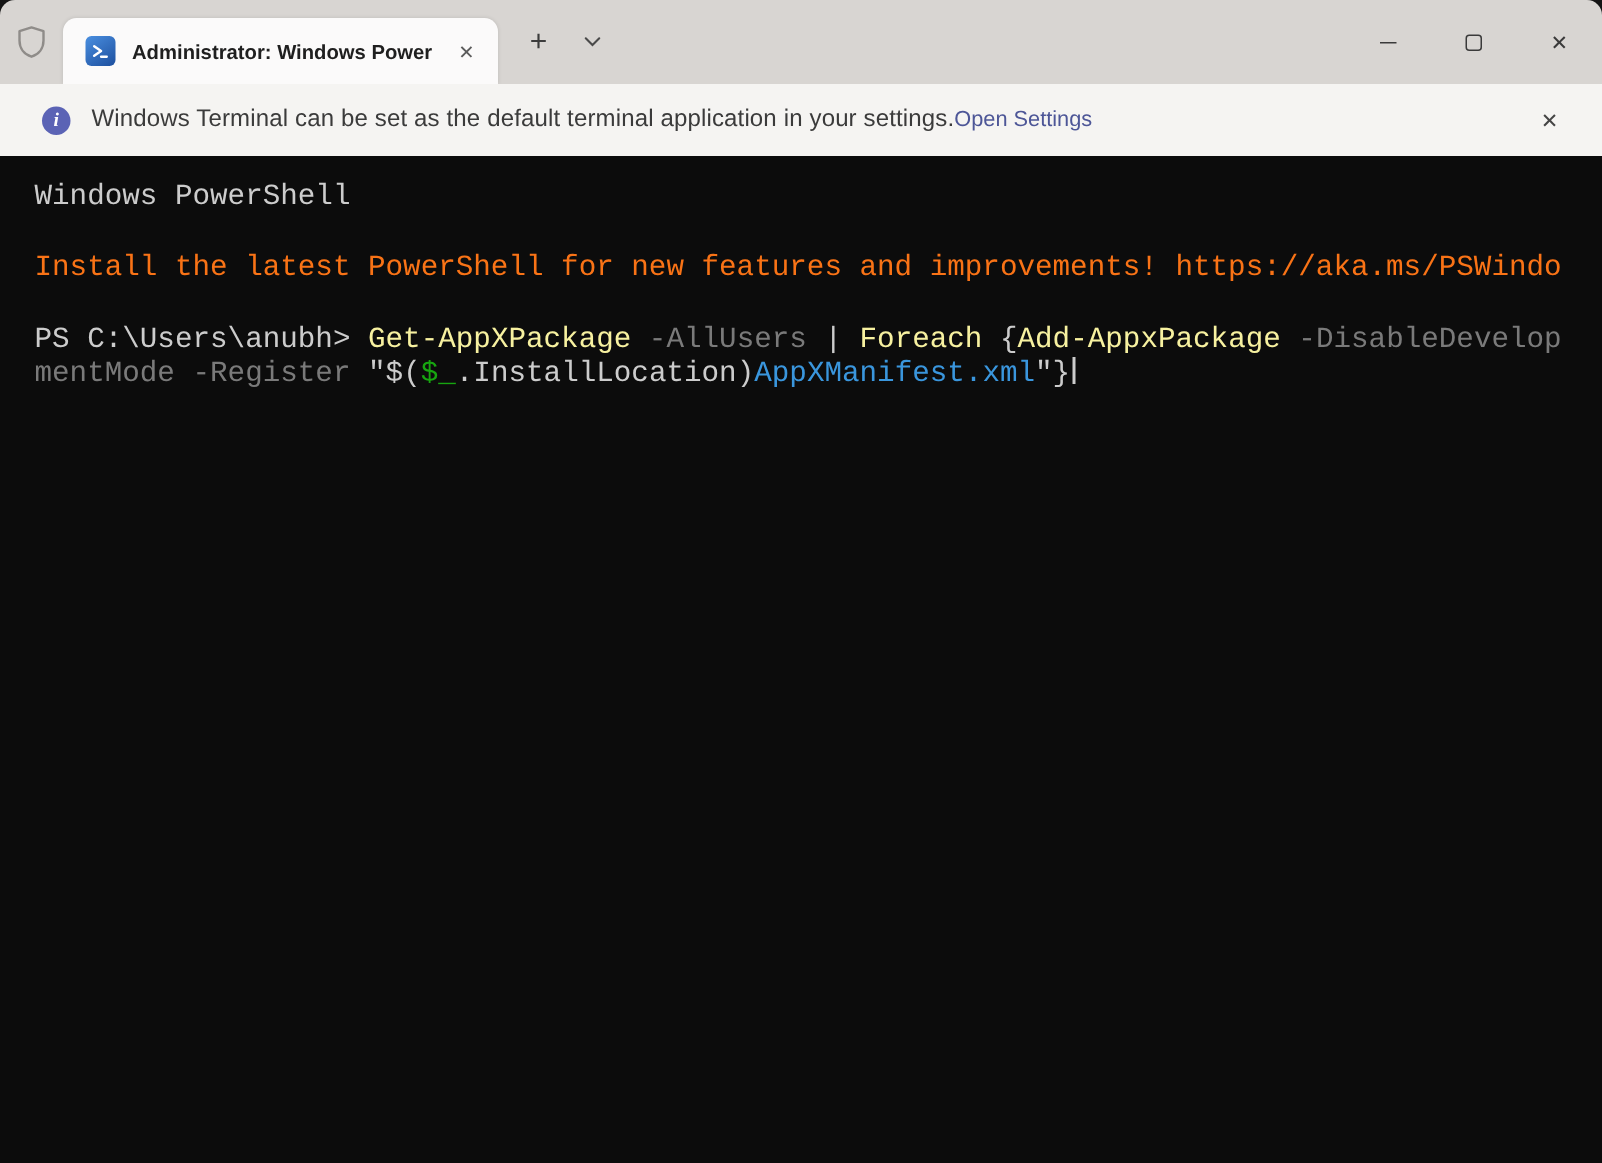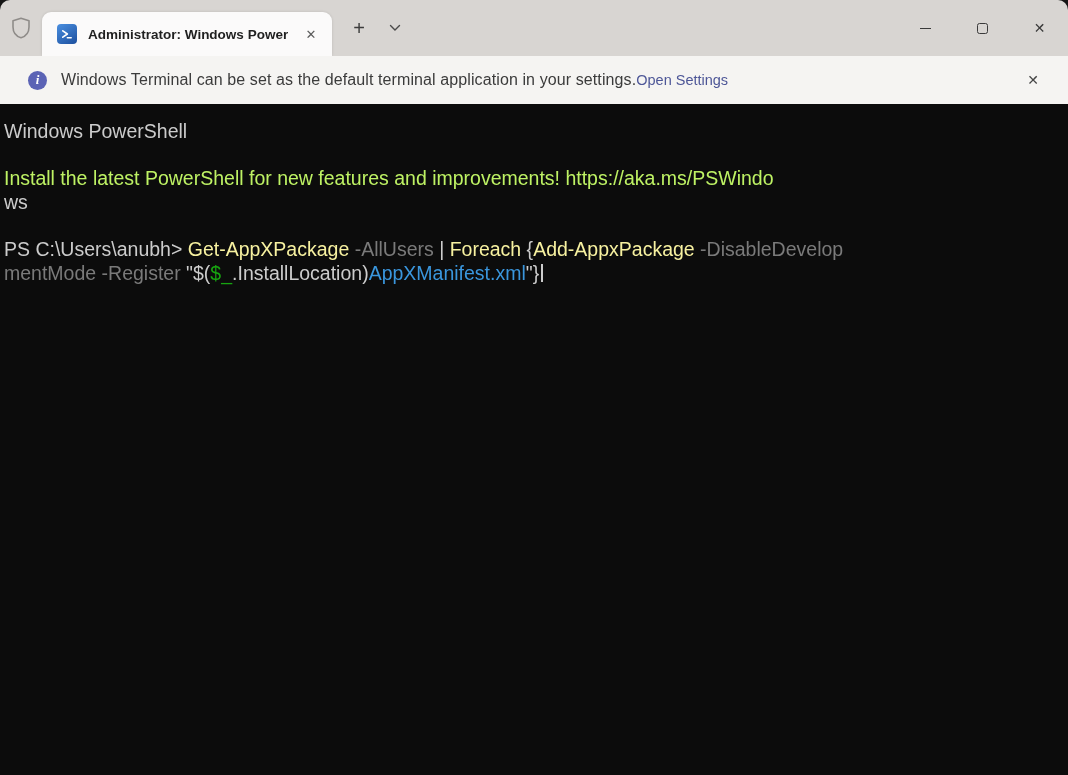--- a/index.html
+++ b/index.html
@@ -36,22 +36,22 @@
             padding:0 20px 0 28px; flex-shrink:0; }
   .info-icon { width:19px; height:19px; border-radius:50%; background:#5b63b5; color:#fff;
                display:flex; align-items:center; justify-content:center;
                font:italic 700 13px "Liberation Serif", serif; flex-shrink:0; }
   .banner-text { font-size:16px; color:#3b3b3b; margin-left:14px; letter-spacing:.1px; }
   .banner-link { font-size:14.5px; color:#4d5697; cursor:default; }
   .banner-close { margin-left:auto; width:30px; height:30px; display:flex; align-items:center;
                   justify-content:center; color:#454545; font-size:14px; }
 
   
-  .terminal { flex:1; background:#0c0c0c; padding:16px 8px 0 4px;
-              font-family:Liberation Sans, sans-serif; font-size:19.5px; line-height:23.7px; }
+  .terminal { flex:1; background:#0c0c0c; padding:16px 8px 0 23px;
+              font-family:Liberation Mono, monospace; font-size:19.5px; line-height:23.7px; }
   .term-line { white-space:pre; min-height:23.7px; color:#cccccc; }
   .cursor { display:inline-block; width:2px; height:18px; background:#cccccc;
             margin-left:2px; vertical-align:-2px; }
 </style>
 </head>
 <body>
 
 <div class="window">
 
   <div class="titlebar" style="background: rgb(216, 213, 210);">
@@ -96,21 +96,20 @@
     <span class="info-icon" style="background: rgb(91, 99, 181);">i</span>
     <span class="banner-text">Windows Terminal can be set as the default terminal application in your settings.</span>
     <span class="banner-link" style="color: rgb(77, 86, 151);">Open Settings</span>
     <span class="banner-close">✕</span>
   </div>
 
   <div class="terminal" style="background: rgb(12, 12, 12);">
     <div id="term-out">
         <div class="term-line"><span style="color: rgb(204, 204, 204);">Windows PowerShell</span></div>
         <div class="term-line"></div>
-        <div class="term-line"><span style="color: #bef264;">Install the latest PowerShell for new features and improvements! https://aka.ms/PSWindo</span></div>
-        <div class="term-line"><span style="color: rgb(204, 204, 204);">ws</span></div>
+        <div class="term-line"><span style="color: #f97316;">Install the latest PowerShell for new features and improvements! https://aka.ms/PSWindo</span></div>
         <div class="term-line"></div>
         <div class="term-line"><span style="color: rgb(204, 204, 204);">PS C:\Users\anubh&gt; </span><span style="color: rgb(247, 241, 160);">Get-AppXPackage</span><span style="color: rgb(204, 204, 204);"> </span><span style="color: rgb(122, 122, 122);">-AllUsers</span><span style="color: rgb(204, 204, 204);"> | </span><span style="color: rgb(247, 241, 160);">Foreach</span><span style="color: rgb(204, 204, 204);"> {</span><span style="color: rgb(247, 241, 160);">Add-AppxPackage</span><span style="color: rgb(204, 204, 204);"> </span><span style="color: rgb(122, 122, 122);">-DisableDevelop</span></div>
         <div class="term-line"><span style="color: rgb(122, 122, 122);">mentMode</span><span style="color: rgb(204, 204, 204);"> </span><span style="color: rgb(122, 122, 122);">-Register</span><span style="color: rgb(204, 204, 204);"> "$(</span><span style="color: rgb(23, 165, 16);">$_</span><span style="color: rgb(204, 204, 204);">.InstallLocation)</span><span style="color: rgb(58, 150, 221);">AppXManifest.xml</span><span style="color: rgb(204, 204, 204);">"}</span><span class="cursor"></span></div>
       </div>
   </div>
 
 </div>
 
 </body></html>

